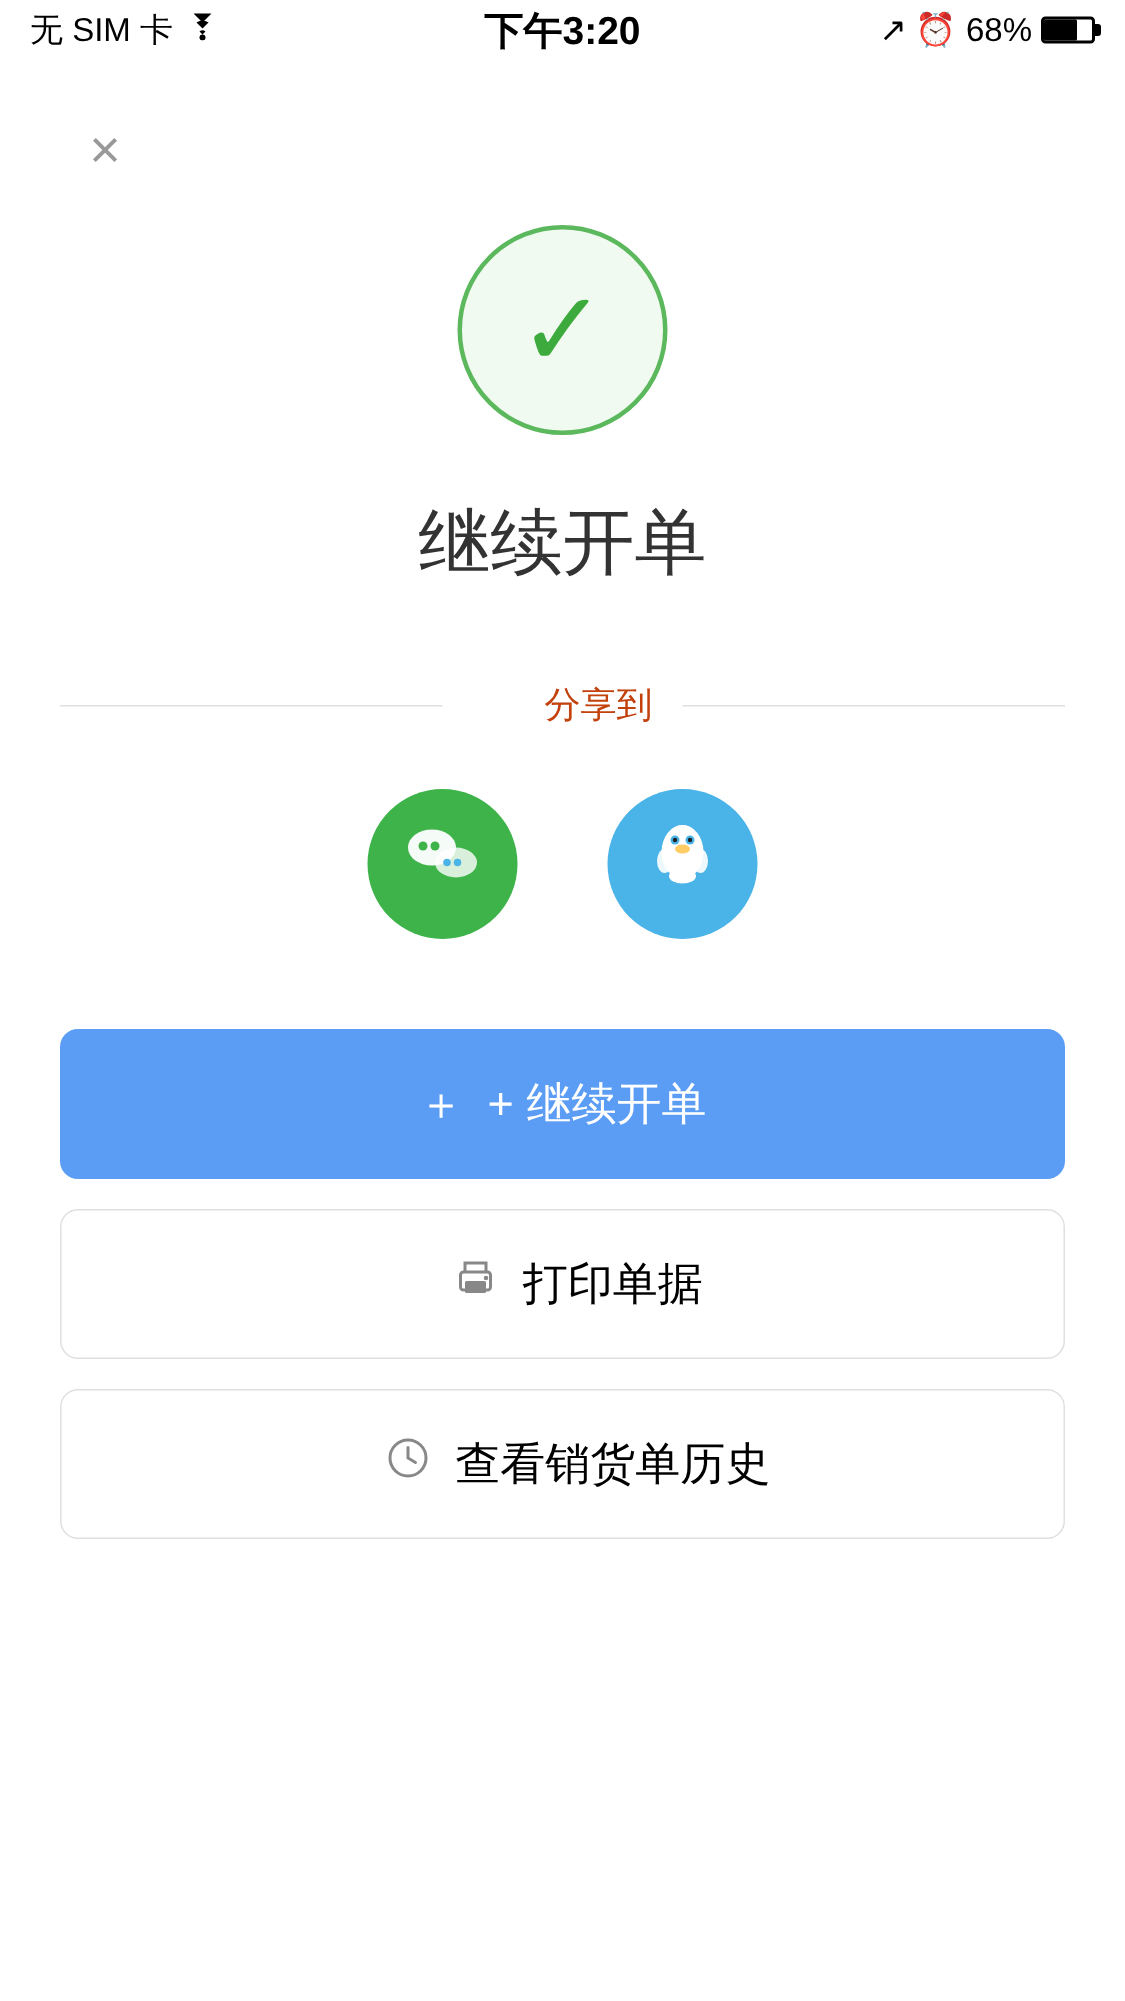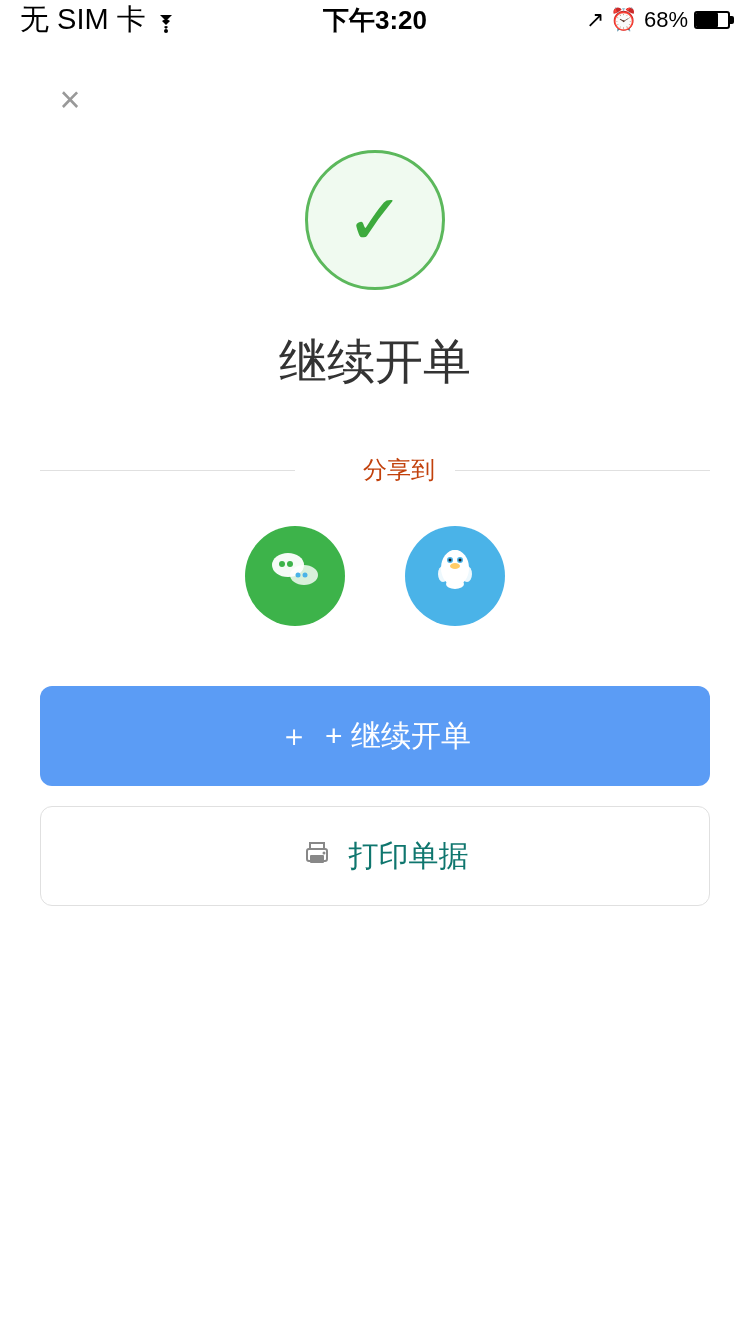--- a/index.html
+++ b/index.html
@@ -20,23 +20,23 @@
       background: #ffffff;
       display: flex;
       align-items: center;
       justify-content: space-between;
       padding: 0 20px;
       font-size: 24px;
       color: #000;
     }
     .status-left {
       display: flex;
-      align-items: flex-end;
+      align-items: center;
       gap: 8px;
-      font-size: 29px;
+      font-size: 22px;
     }
     .status-center {
       font-size: 26px;
       font-weight: 700;
       position: absolute;
       left: 50%;
       transform: translateX(-50%);
     }
     .status-right {
       display: flex;
@@ -195,21 +195,21 @@
       font-size: 30px;
       cursor: pointer;
     }
     .btn-primary {
       background: #5b9cf5;
       color: #fff;
       border: none;
     }
     .btn-secondary {
       background: #fff;
-      color: #0f766e;
+      color: #000000;
       border: 1px solid #e0e0e0;
       padding-left: 19px;
     }
   </style>
 </head>
 <body>
 
 <div class="status-bar">
   <div class="status-left">
     <span>无 SIM 卡</span>
@@ -292,15 +292,24 @@
       <span>
         <svg width="32" height="32" viewBox="0 0 32 32" fill="none">
           <rect x="6" y="12" width="20" height="12" rx="2" stroke="#888" stroke-width="2" fill="none"></rect>
           <rect x="9" y="18" width="14" height="8" rx="1" fill="#888"></rect>
           <path d="M9 12V6h14v6" stroke="#888" stroke-width="2" fill="none"></path>
           <circle cx="23" cy="16" r="1.5" fill="#888"></circle>
         </svg>
       </span>
       <span>打印单据</span>
     </button>
+    <button class="action-btn btn-secondary">
+      <span>
+        <svg width="32" height="32" viewBox="0 0 32 32" fill="none">
+          <circle cx="16" cy="16" r="12" stroke="#888" stroke-width="2" fill="none"></circle>
+          <path d="M16 9v7l5 3" stroke="#888" stroke-width="2" stroke-linecap="round"></path>
+        </svg>
+      </span>
+      <span>查看销货单历史</span>
+    </button>
   </div>
 
 </div>
 
 </body></html>

